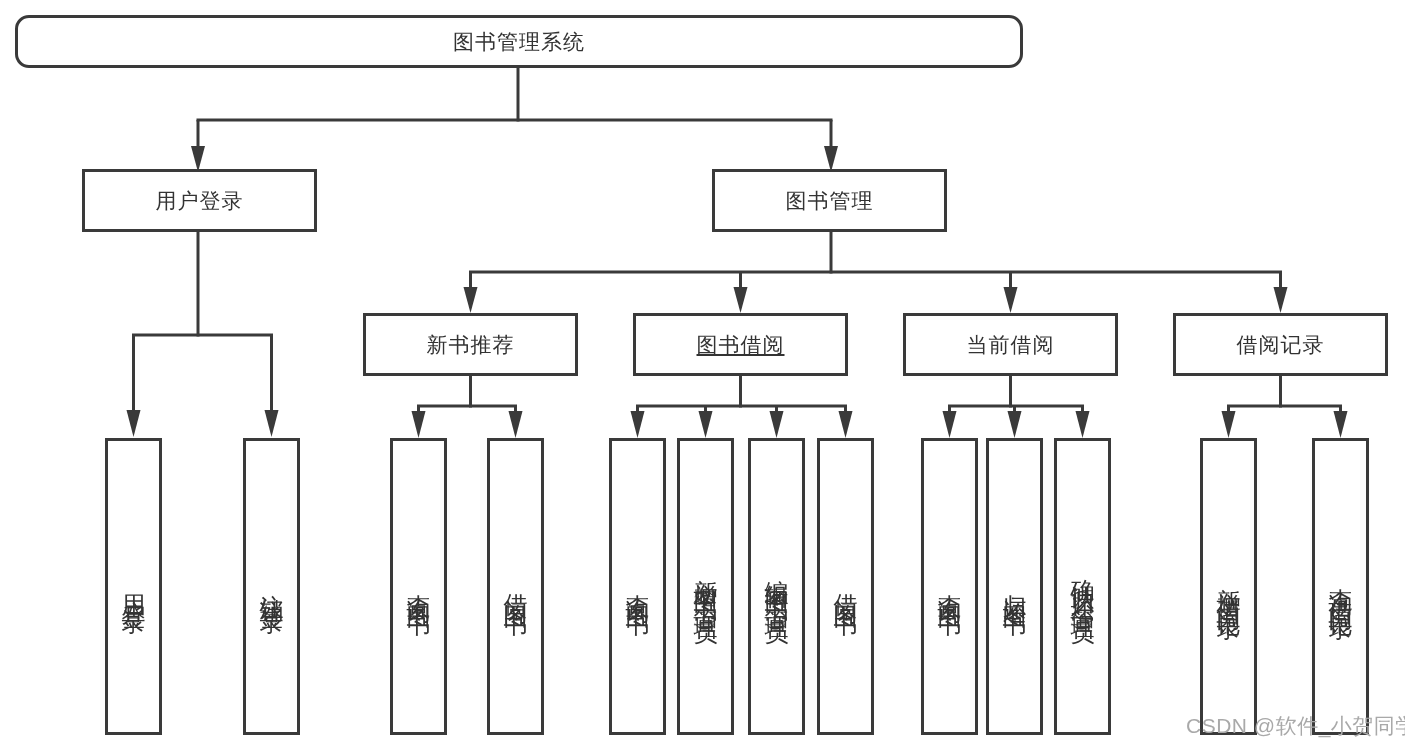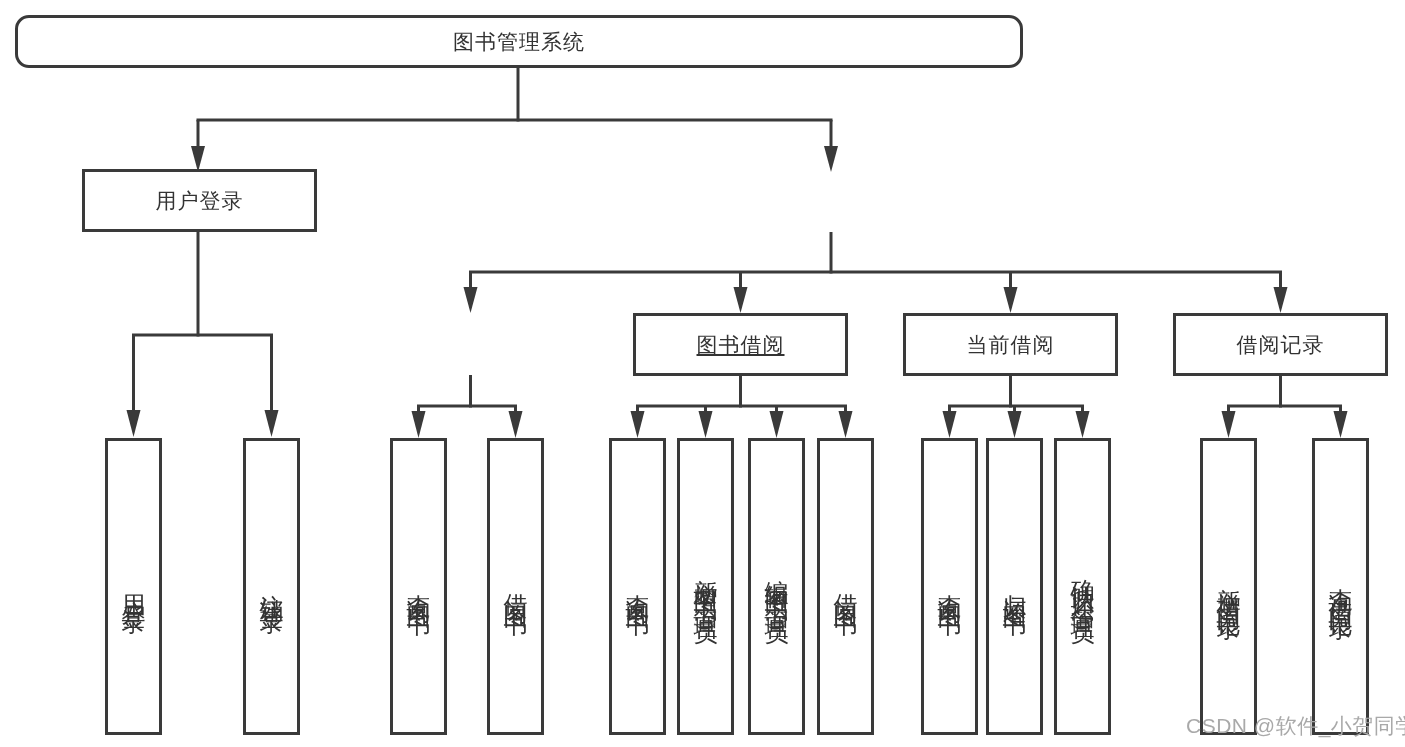--- a/index.html
+++ b/index.html
@@ -133,21 +133,27 @@
     </g>
   </svg>
 
   <div class="box" style="left:15px;top:15px;width:1008px;height:53px;border-radius:14px;">
     <span class="hlabel">图书管理系统</span>
   </div>
 
   <div class="box" style="left:82px;top:169px;width:235px;height:63px;">
     <span class="hlabel">用户登录</span>
   </div>
-
+  <div class="box" style="left:712px;top:169px;width:235px;height:63px;">
+    <span class="hlabel">图书管理</span>
+  </div>
+
+  <div class="box" style="left:363px;top:313px;width:215px;height:63px;">
+    <span class="hlabel">新书推荐</span>
+  </div>
   <div class="box" style="left:633px;top:313px;width:215px;height:63px;text-decoration:underline;">
     <span class="hlabel">图书借阅</span>
   </div>
   <div class="box" style="left:903px;top:313px;width:215px;height:63px;">
     <span class="hlabel">当前借阅</span>
   </div>
   <div class="box" style="left:1173px;top:313px;width:215px;height:63px;">
     <span class="hlabel">借阅记录</span>
   </div>
 

